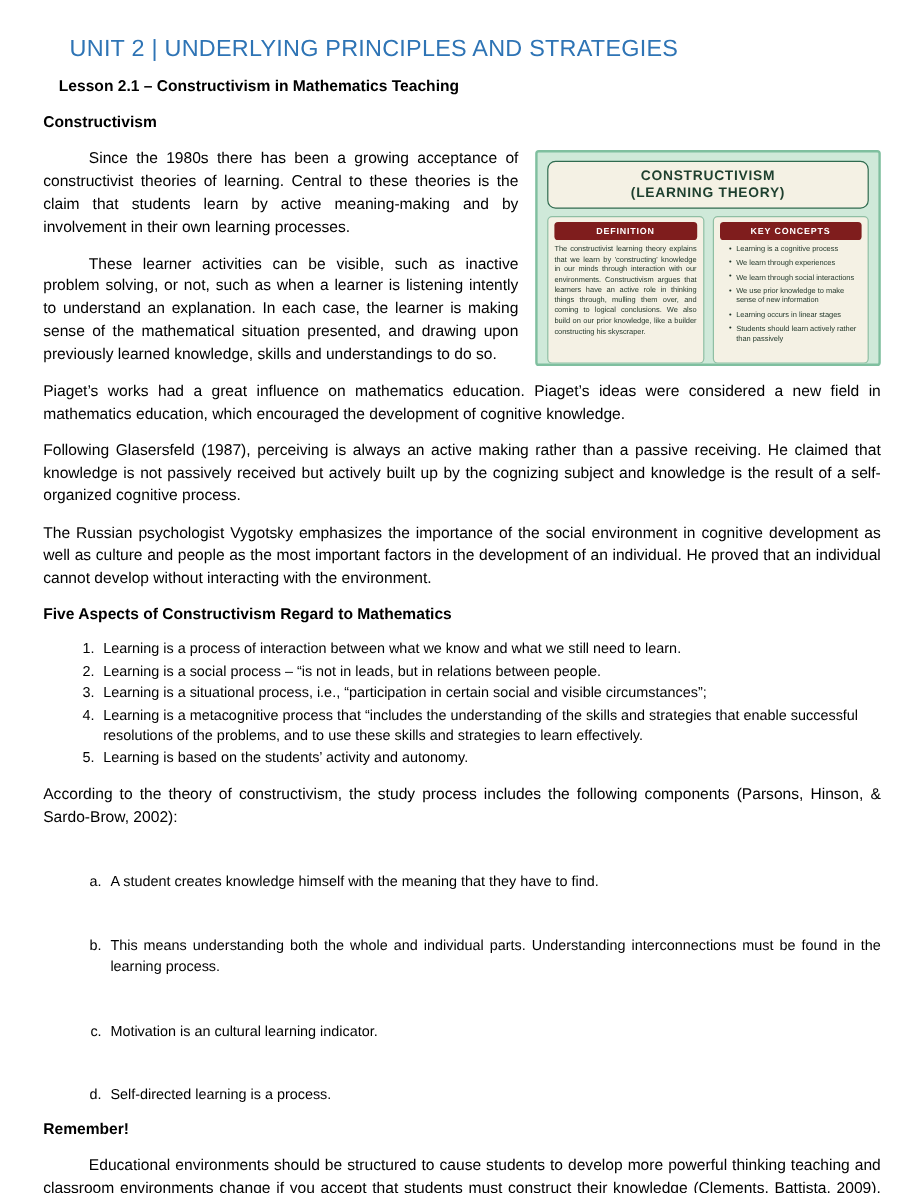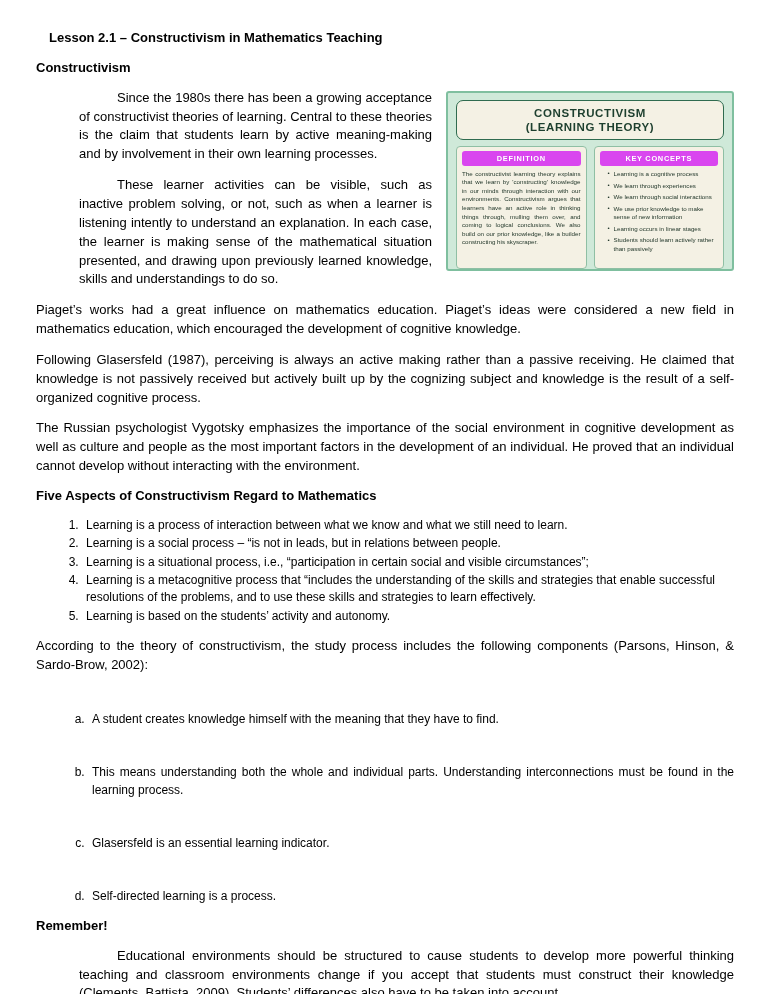--- a/index.html
+++ b/index.html
@@ -42,21 +42,20 @@
     line-height: 1.3;
   }
   p.body {
     font-size: 13px;
     line-height: 1.45;
     text-align: justify;
     margin: 0 0 12px 0;
   }
   p.indent {
     text-indent: 38px;
-    margin-left: 43px;
   }
   .bold {
     font-weight: bold;
   }
   .figwrap {
     float: right;
     width: 288px;
     margin: 2px 0 8px 14px;
   }
   .figure {
@@ -89,21 +88,21 @@
   }
   .fig-col {
     flex: 1;
     background: #f4f1e4;
     border: 1px solid #8fbfa4;
     border-radius: 4px;
     padding: 4px 5px 5px 5px;
     min-height: 112px;
   }
   .fig-col-head {
-    background: #d946ef;
+    background: #7f1d1d;
     color: #ffffff;
     font-size: 7.4px;
     font-weight: bold;
     letter-spacing: 0.7px;
     text-align: center;
     border-radius: 3px;
     padding: 3px 2px;
     margin-bottom: 4px;
   }
   .fig-def {
@@ -153,20 +152,21 @@
     content: "";
     display: block;
     clear: both;
   }
 </style>
 </head>
 <body>
 
 <div class="page">
 
+  <h1 class="unit-title">UNIT 2 | UNDERLYING PRINCIPLES AND STRATEGIES</h1>
 
   <div class="lesson-head">Lesson 2.1 – Constructivism in Mathematics Teaching</div>
 
   <div class="subhead">Constructivism</div>
 
   <div class="figwrap">
     <div class="figure">
       <div class="fig-title">
         <span>CONSTRUCTIVISM</span><br>
         <span>(LEARNING THEORY)</span>
@@ -214,21 +214,21 @@
     <li>Learning is a situational process, i.e., “participation in certain social and visible circumstances”;</li>
     <li>Learning is a metacognitive process that “includes the understanding of the skills and strategies that enable successful resolutions of the problems, and to use these skills and strategies to learn effectively.</li>
     <li>Learning is based on the students’ activity and autonomy.</li>
   </ol>
 
   <p class="body">According to the theory of constructivism, the study process includes the following components (Parsons, Hinson, &amp; Sardo-Brow, 2002):</p>
 
   <ol class="alphalist">
     <li>A student creates knowledge himself with the meaning that they have to find.</li>
     <li>This means understanding both the whole and individual parts. Understanding interconnections must be found in the learning process.</li>
-    <li>Glasersfeld is an essential learning indicator.</li>
+    <li>Motivation is an cultural learning indicator.</li>
     <li>Self-directed learning is a process.</li>
   </ol>
 
   <div class="subhead">Remember!</div>
 
   <p class="body indent">Educational environments should be structured to cause students to develop more powerful thinking teaching and classroom environments change if you accept that students must construct their knowledge (Clements, Battista, 2009).  Students’ differences also have to be taken into account.</p>
 
 </div>
 
 </body></html>

